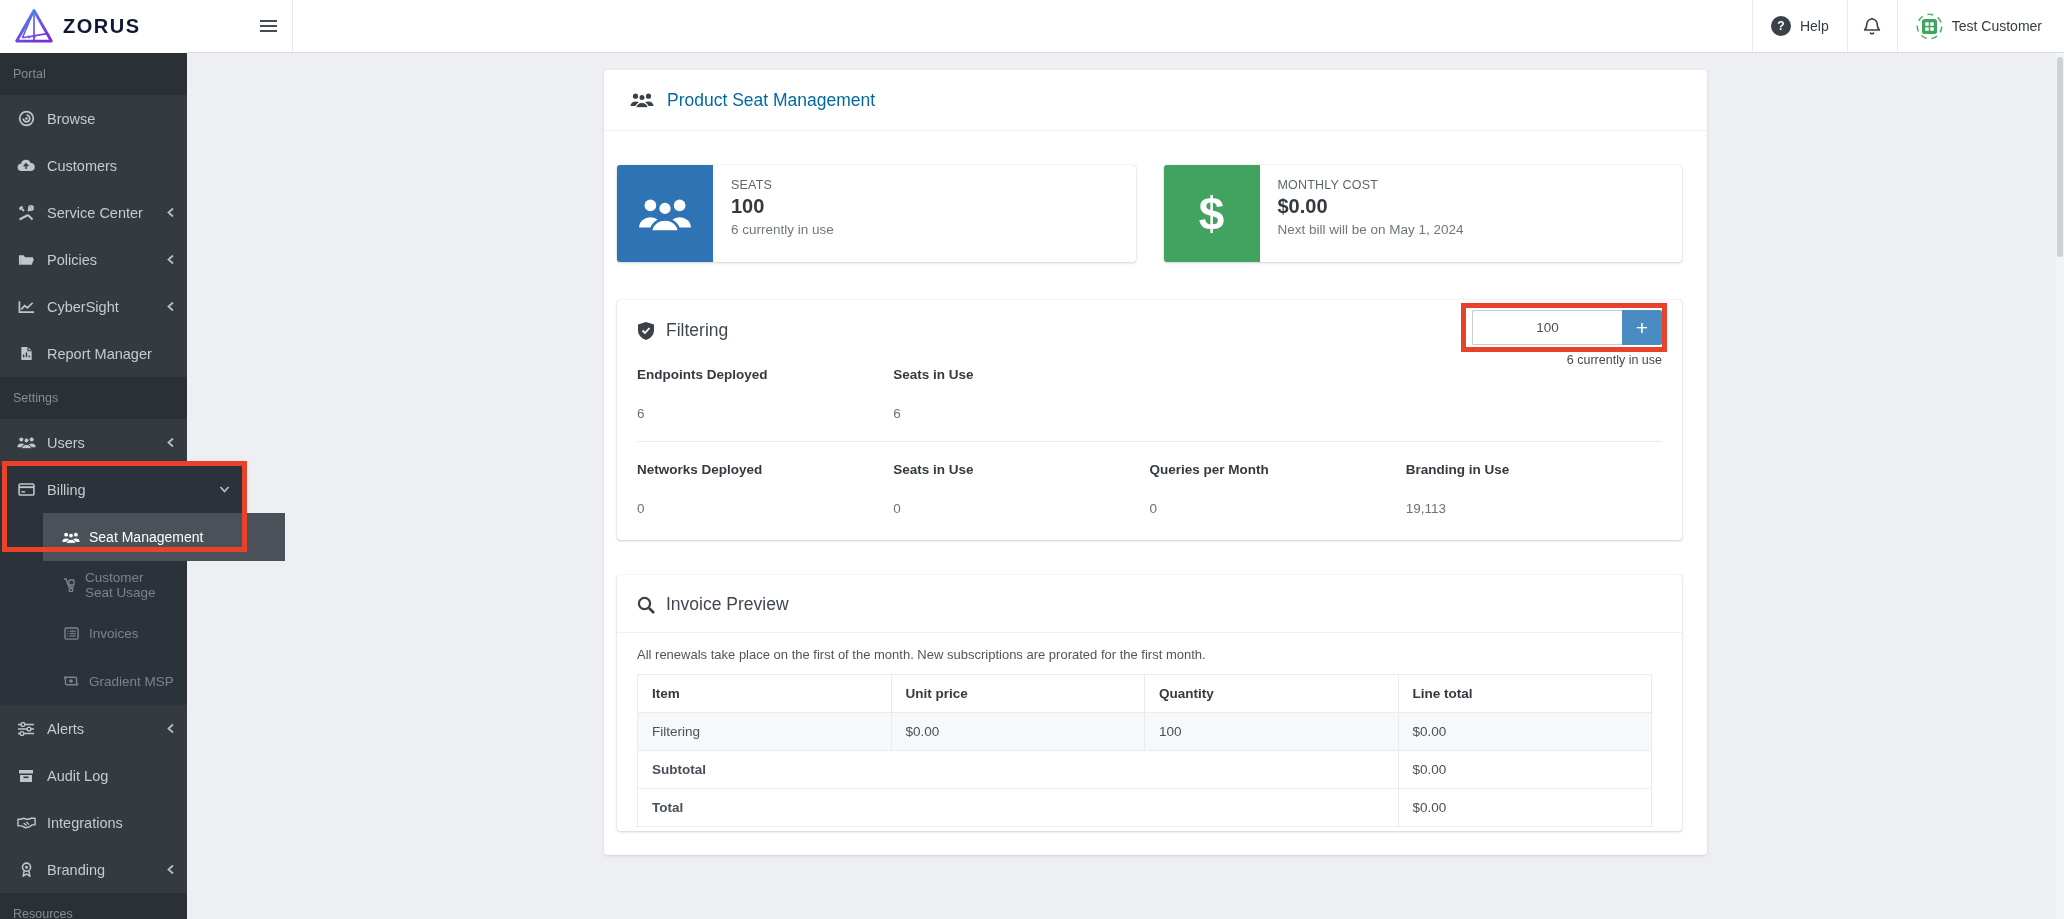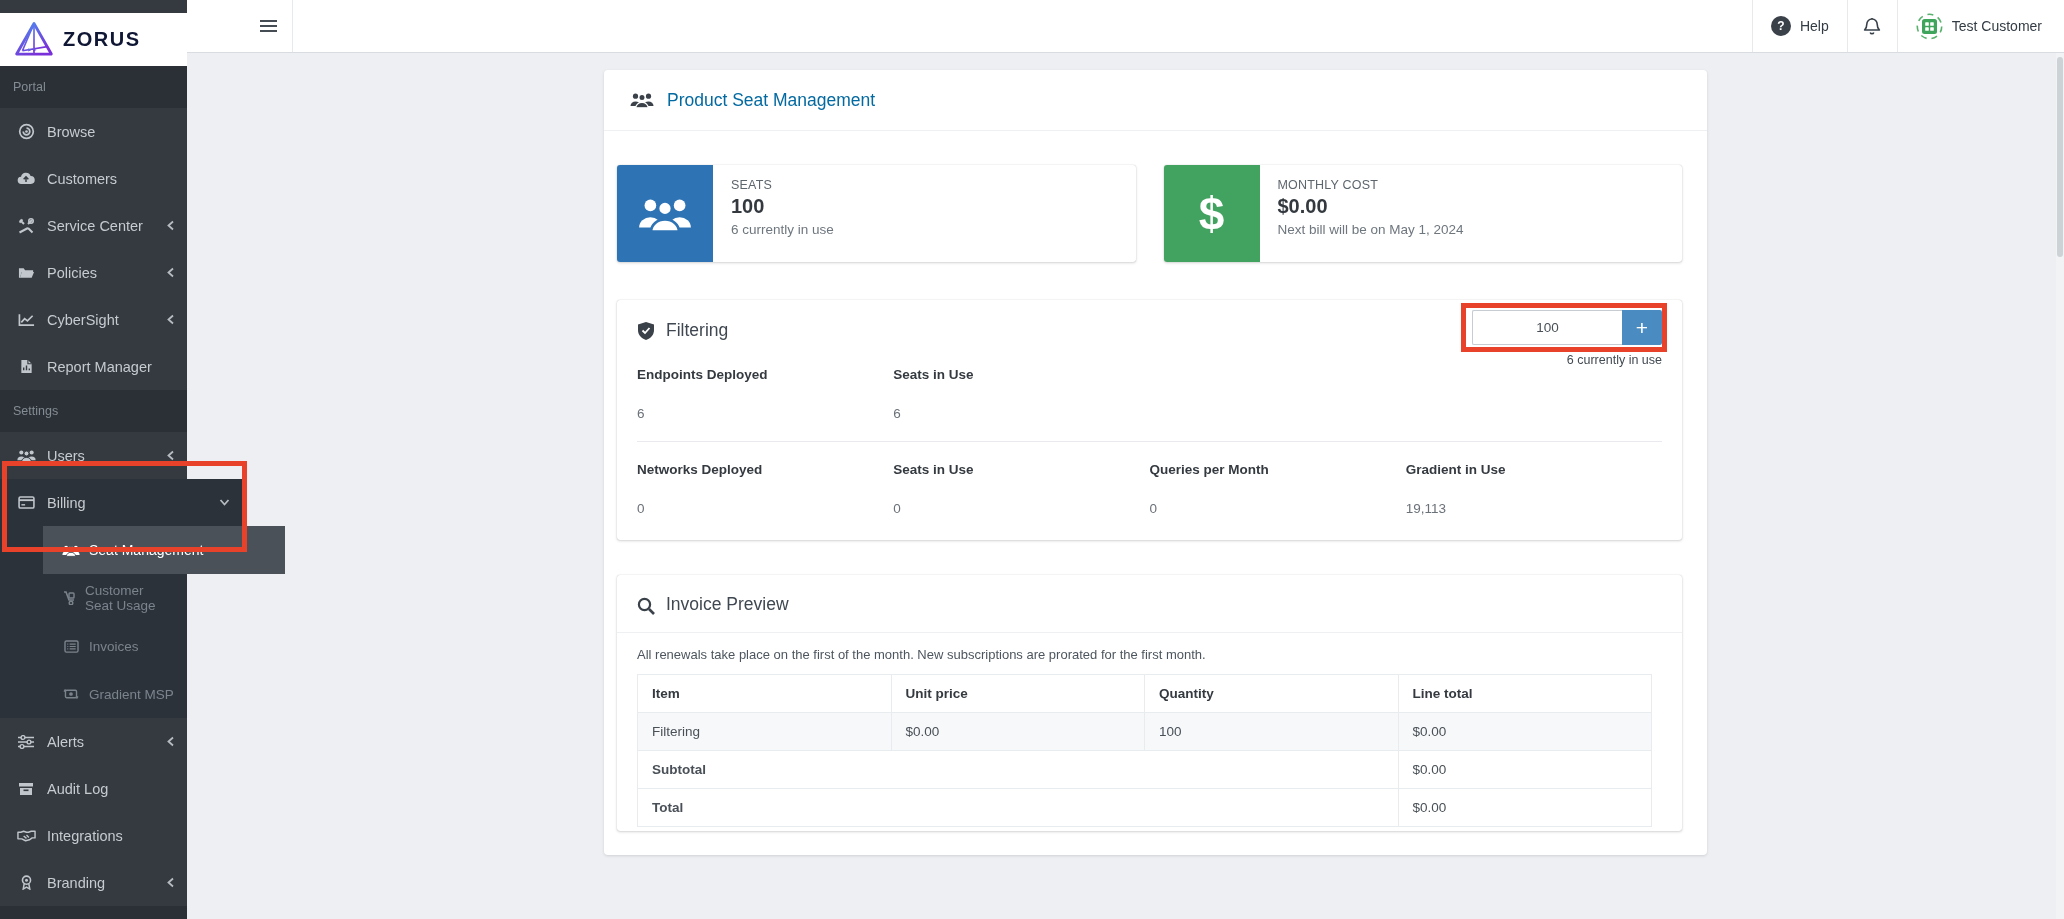--- a/index.html
+++ b/index.html
@@ -1,21 +1,21 @@
 <!DOCTYPE html>
 <html><head>
 <meta charset="utf-8">
 <style>
   * { margin:0; padding:0; box-sizing:border-box; }
   html,body { width:2064px; height:919px; overflow:hidden; font-family:"Liberation Sans",sans-serif; background:#edeff2; }
   .page { position:relative; width:2064px; height:919px; }
 
   
   .sidebar { position:absolute; left:0; top:0; width:187px; height:919px; background:#343a40; z-index:3; overflow:visible; }
-  .brand { height:53px; background:#fff; display:flex; align-items:center; padding-left:14px; gap:9px;margin-top:13px; }
+  .brand { height:53px; background:#fff; display:flex; align-items:center; padding-left:14px; gap:9px; }
   .brand-text { font-size:20px; font-weight:700; letter-spacing:1.5px; color:#101735; }
   .section-head { height:42px; background:#2b3036; color:#848c94; font-size:12.5px; display:flex; align-items:center; padding-left:13px; }
   .nav-item { height:47px; display:flex; align-items:center; padding:0 12px 0 16px; gap:11px; color:#c6cbd0; font-size:14.5px; cursor:pointer; }
   .nav-item .nicon { width:20px; display:flex; justify-content:center; color:#c0c6cc; flex:none; }
   .chev { margin-left:auto; color:#b6bcc2; display:flex; }
   .billing-group { background:#2c3239; }
   .nav-item.wide { width:242px; background:#2c3239; }
   .sub-item { height:48px; display:flex; align-items:center; padding:0 12px 0 19px; gap:9px; color:#7b838d; font-size:13.5px; cursor:pointer;margin-left:43px; }
   .sub-item .nicon { width:18px; display:flex; justify-content:center; }
   .sub-item.active { width:242px; background:#4a5159; color:#fff; font-size:14px; }
@@ -62,21 +62,21 @@
   .add-btn { width:40px; background:#4a8cc2; color:#fff; border:none; border-radius:0 2px 2px 0; font-size:21px; line-height:1; cursor:pointer; }
   .usage-note { text-align:right; font-size:12.5px; color:#424a52; margin-top:8px; }
 
   .stats { display:grid; grid-template-columns:1fr 1fr 1fr 1fr; }
   .stats.row1 { margin-top:26px; padding-bottom:20px; border-bottom:1px solid #e8eaed; }
   .stats.row2 { padding-top:20px; }
   .stat-label { font-size:13.5px; font-weight:700; color:#343a40; }
   .stat-value { font-size:13.5px; color:#6a7178; margin-top:24px; }
 
   .invoice-card { margin-top:35px; padding-bottom:4px; }
-  .invoice-head { padding:19px 20px 17px 20px; border-bottom:1px solid #eef0f2; display:flex; align-items:flex-end; gap:11px; color:#3a4149; }
+  .invoice-head { padding:19px 20px 17px 20px; border-bottom:1px solid #eef0f2; display:flex; align-items:center; gap:11px; color:#3a4149; }
   .invoice-note { margin:14px 20px 12px 20px; font-size:13px; color:#4d565e; }
   table.inv { border-collapse:collapse; margin:0 20px; width:1015px; table-layout:fixed; }
   table.inv th, table.inv td { border:1px solid #e9ecef; padding:11px 14px; font-size:13.5px; text-align:left; }
   table.inv th { font-weight:700; color:#343a40; }
   table.inv td { color:#495057; }
   tr.striped td { background:#f7f8f9; }
   td.sum-label { text-align:right; font-weight:700; color:#343a40; }
 
   
   .anno { position:absolute; border:5px solid #e8432a; z-index:20; pointer-events:none; }
@@ -455,21 +455,21 @@
             </div>
             <div>
               <div class="stat-label">Seats in Use</div>
               <div class="stat-value">0</div>
             </div>
             <div>
               <div class="stat-label">Queries per Month</div>
               <div class="stat-value">0</div>
             </div>
             <div>
-              <div class="stat-label">Gradient in Use</div>
+              <div class="stat-label">Branding in Use</div>
               <div class="stat-value">19,113</div>
             </div>
           </div>
         </div>
 
         <div class="sec-card invoice-card">
           <div class="invoice-head">
             <span>
                 <svg width="18" height="18" viewBox="0 0 18 18">
                   <circle cx="7.5" cy="7.5" r="5.6" fill="none" stroke="#3a4149" stroke-width="2.2"></circle>

